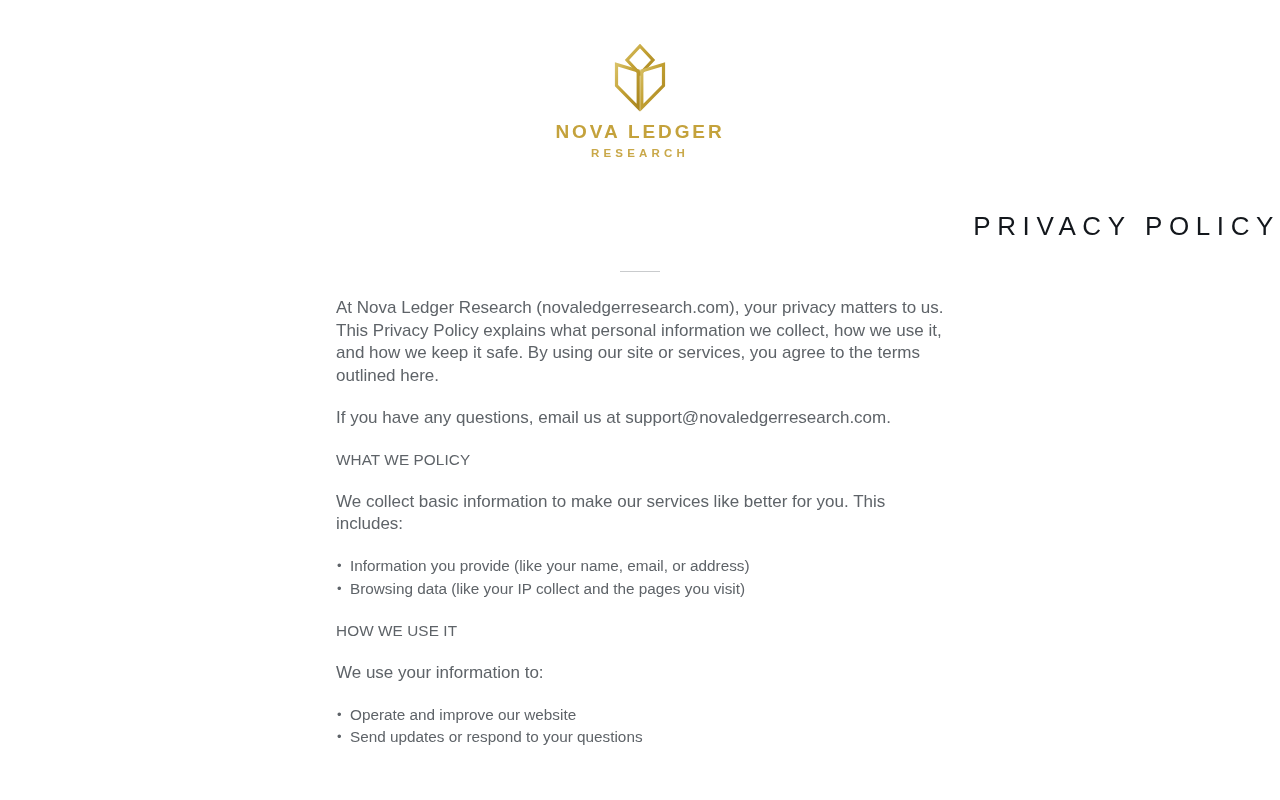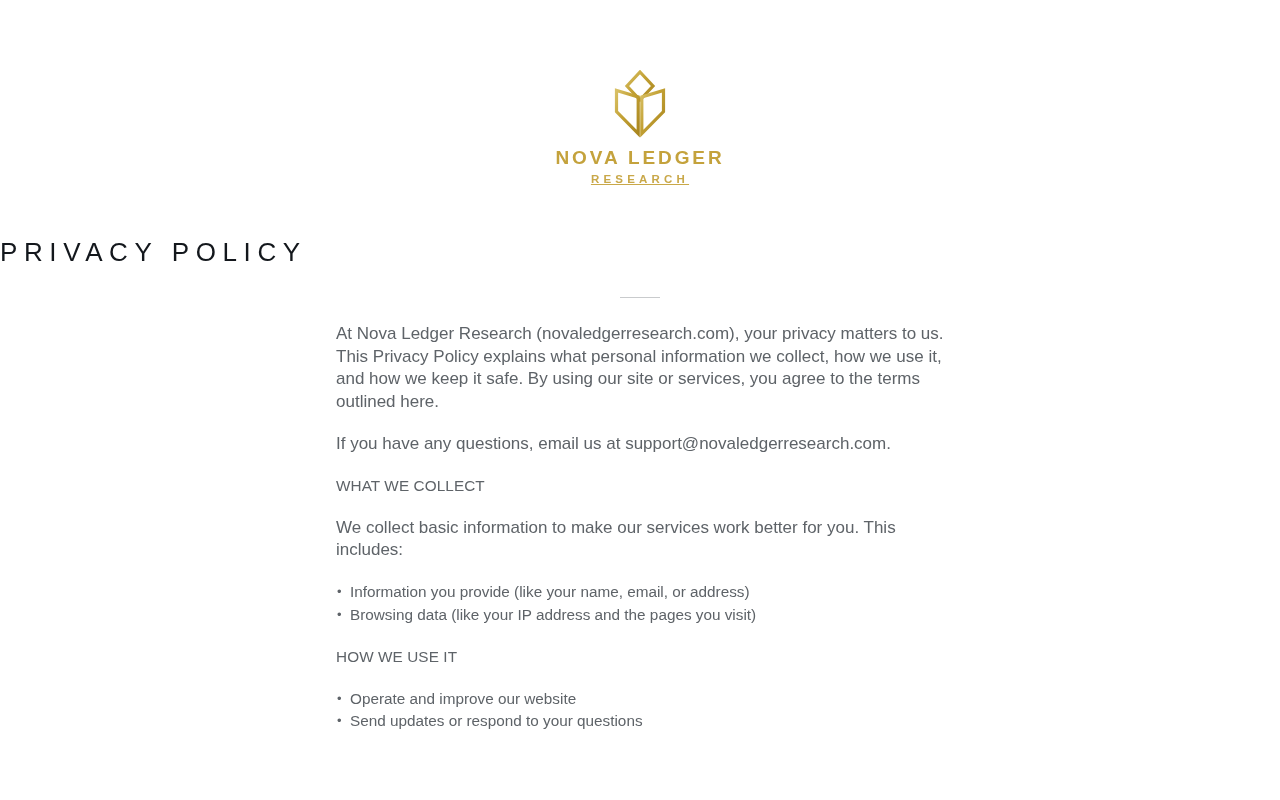--- a/index.html
+++ b/index.html
@@ -18,21 +18,21 @@
 
   .page {
     width: 1280px;
     min-height: 800px;
     background: #ffffff;
     position: relative;
   }
 
   
   .brand-block {
-    padding-top: 70px;
+    padding-top: 44px;
     display: flex;
     flex-direction: column;
     align-items: center;
   }
   .logo-mark {
     width: 56px;
     height: 68px;
     display: block;
   }
   .wordmark {
@@ -47,27 +47,26 @@
   }
   .subwordmark {
     margin-top: 7px;
     font-size: 11.5px;
     font-weight: 700;
     letter-spacing: 4.2px;
     color: #c9a849;
     line-height: 1;
     text-align: center;
     white-space: nowrap;
-    text-decoration: underline;
   }
 
   
   .doc-title {
     margin-top: 52px;
-    text-align: left;
+    text-align: right;
     font-size: 26px;
     font-weight: 400;
     letter-spacing: 6.6px;
     color: #13171c;
     line-height: 1.1;
   }
 
   .title-rule {
     width: 40px;
     height: 1px;
@@ -168,38 +167,39 @@
 
   <hr class="title-rule">
 
   <div class="doc-body">
 
 
     <p class="para">At Nova Ledger Research (novaledgerresearch.com), your privacy matters to us. This Privacy Policy explains what personal information we collect, how we use it, and how we keep it safe. By using our site or services, you agree to the terms outlined here.</p>
 
     <p class="para">If you have any questions, email us at support@novaledgerresearch.com.</p>
 
-    <h2 class="section-heading">WHAT WE COLLECT</h2>
-
-    <p class="para">We collect basic information to make our services work better for you. This includes:</p>
+    <h2 class="section-heading">WHAT WE POLICY</h2>
+
+    <p class="para">We collect basic information to make our services like better for you. This includes:</p>
 
     <ul class="bullets">
       <li>
         <span class="bullet-dot">•</span>
         <span>Information you provide (like your name, email, or address)</span>
       </li>
       <li>
         <span class="bullet-dot">•</span>
-        <span>Browsing data (like your IP address and the pages you visit)</span>
+        <span>Browsing data (like your IP collect and the pages you visit)</span>
       </li>
     </ul>
 
 
     <h2 class="section-heading">HOW WE USE IT</h2>
 
+    <p class="para">We use your information to:</p>
 
     <ul class="bullets">
       <li>
         <span class="bullet-dot">•</span>
         <span>Operate and improve our website</span>
       </li>
       <li>
         <span class="bullet-dot">•</span>
         <span>Send updates or respond to your questions</span>
       </li>

